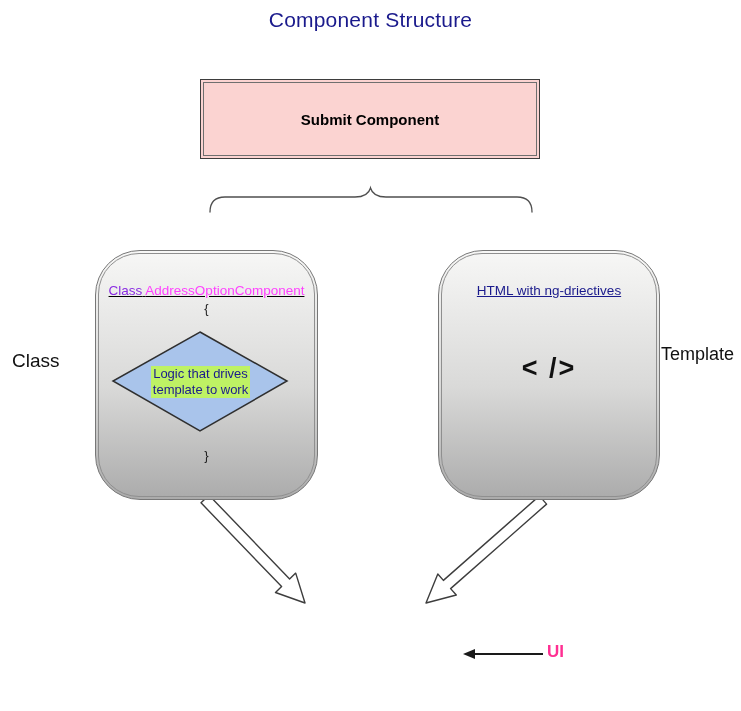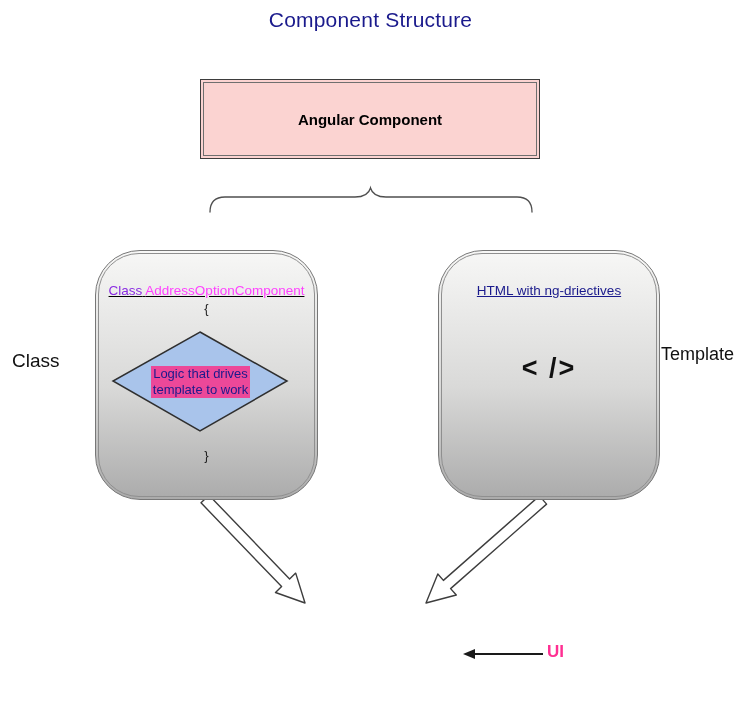--- a/index.html
+++ b/index.html
@@ -28,21 +28,21 @@
   .box-header { position:absolute; top:32px; left:0; width:100%; text-align:center; font-size:13.5px;text-decoration:underline; }
   .kw  { color:#8a2be2; }
   .cls { color:#ff40ff; }
   .navy { color:#1a1a8c; }
   .brace-open  { position:absolute; top:50px;  left:0; width:100%; text-align:center; font-size:13px; color:#222; }
   .brace-close { position:absolute; top:197px; left:0; width:100%; text-align:center; font-size:13px; color:#222; }
 
   .diamond-svg { position:absolute; left:110px; top:329px; width:180px; height:105px; }
   .diamond-text { position:absolute; left:130px; top:366px; width:141px; text-align:center;
                   font-size:13px; line-height:16px; color:#1a1a8c; }
-  .diamond-text span { background:#ec4899; padding:0 2px; display:inline-block; }
+  .diamond-text span { background:#bef264; padding:0 2px; display:inline-block; }
 
   .code-glyph { position:absolute; top:102px; left:0; width:100%; text-align:center;
                 font-size:27px; font-weight:700; color:#111; letter-spacing:2px; }
   .child-comp { position:absolute; top:180px; left:0; width:100%; text-align:center;
                 font-size:13.5px; line-height:17px; color:#1a1a8c; }
 
   .side-label { position:absolute; font-size:19px; color:#111; }
   .class-label    { left:12px;  top:350px; }
   .template-label { left:661px; top:344px; font-size:18px;text-align:right; }
 
@@ -74,21 +74,21 @@
   .ui-label { position:absolute; left:547px; top:642px; font-size:17px; font-weight:700; color:#ff2f92; }
 </style>
 </head>
 <body>
 
 <div class="canvas">
 
   <div class="title">Component Structure</div>
 
   <div class="angular-box">
-    <span class="angular-label">Angular Component</span>
+    <span class="angular-label">Submit Component</span>
   </div>
 
   <svg class="overlay" viewBox="0 0 741 711">
     <path d="M 210 212 Q 210 197 225 197 L 355 197 Q 368 197 370.5 188 Q 373 197 386 197 L 517 197 Q 532 197 532 212" fill="none" stroke="#4f4f4f" stroke-width="1.3" stroke-linecap="round"></path>
     <polygon points="201.0,502.8 281.6,586.6 275.5,592.5 305,603 295.7,573.1 289.6,579.0 209.0,495.2" fill="#ffffff" stroke="#3d3d3d" stroke-width="1.4" stroke-linejoin="round"></polygon>
     <polygon points="539.4,495.9 443.4,580.4 437.8,574.0 426,603 456.3,595.0 450.6,588.6 546.6,504.1" fill="#ffffff" stroke="#3d3d3d" stroke-width="1.4" stroke-linejoin="round"></polygon>
     <g>
       <line x1="543" y1="654" x2="472" y2="654" stroke="#1a1a1a" stroke-width="2"></line>
       <polygon points="463,654 475,649 475,659" fill="#1a1a1a"></polygon>
     </g>

